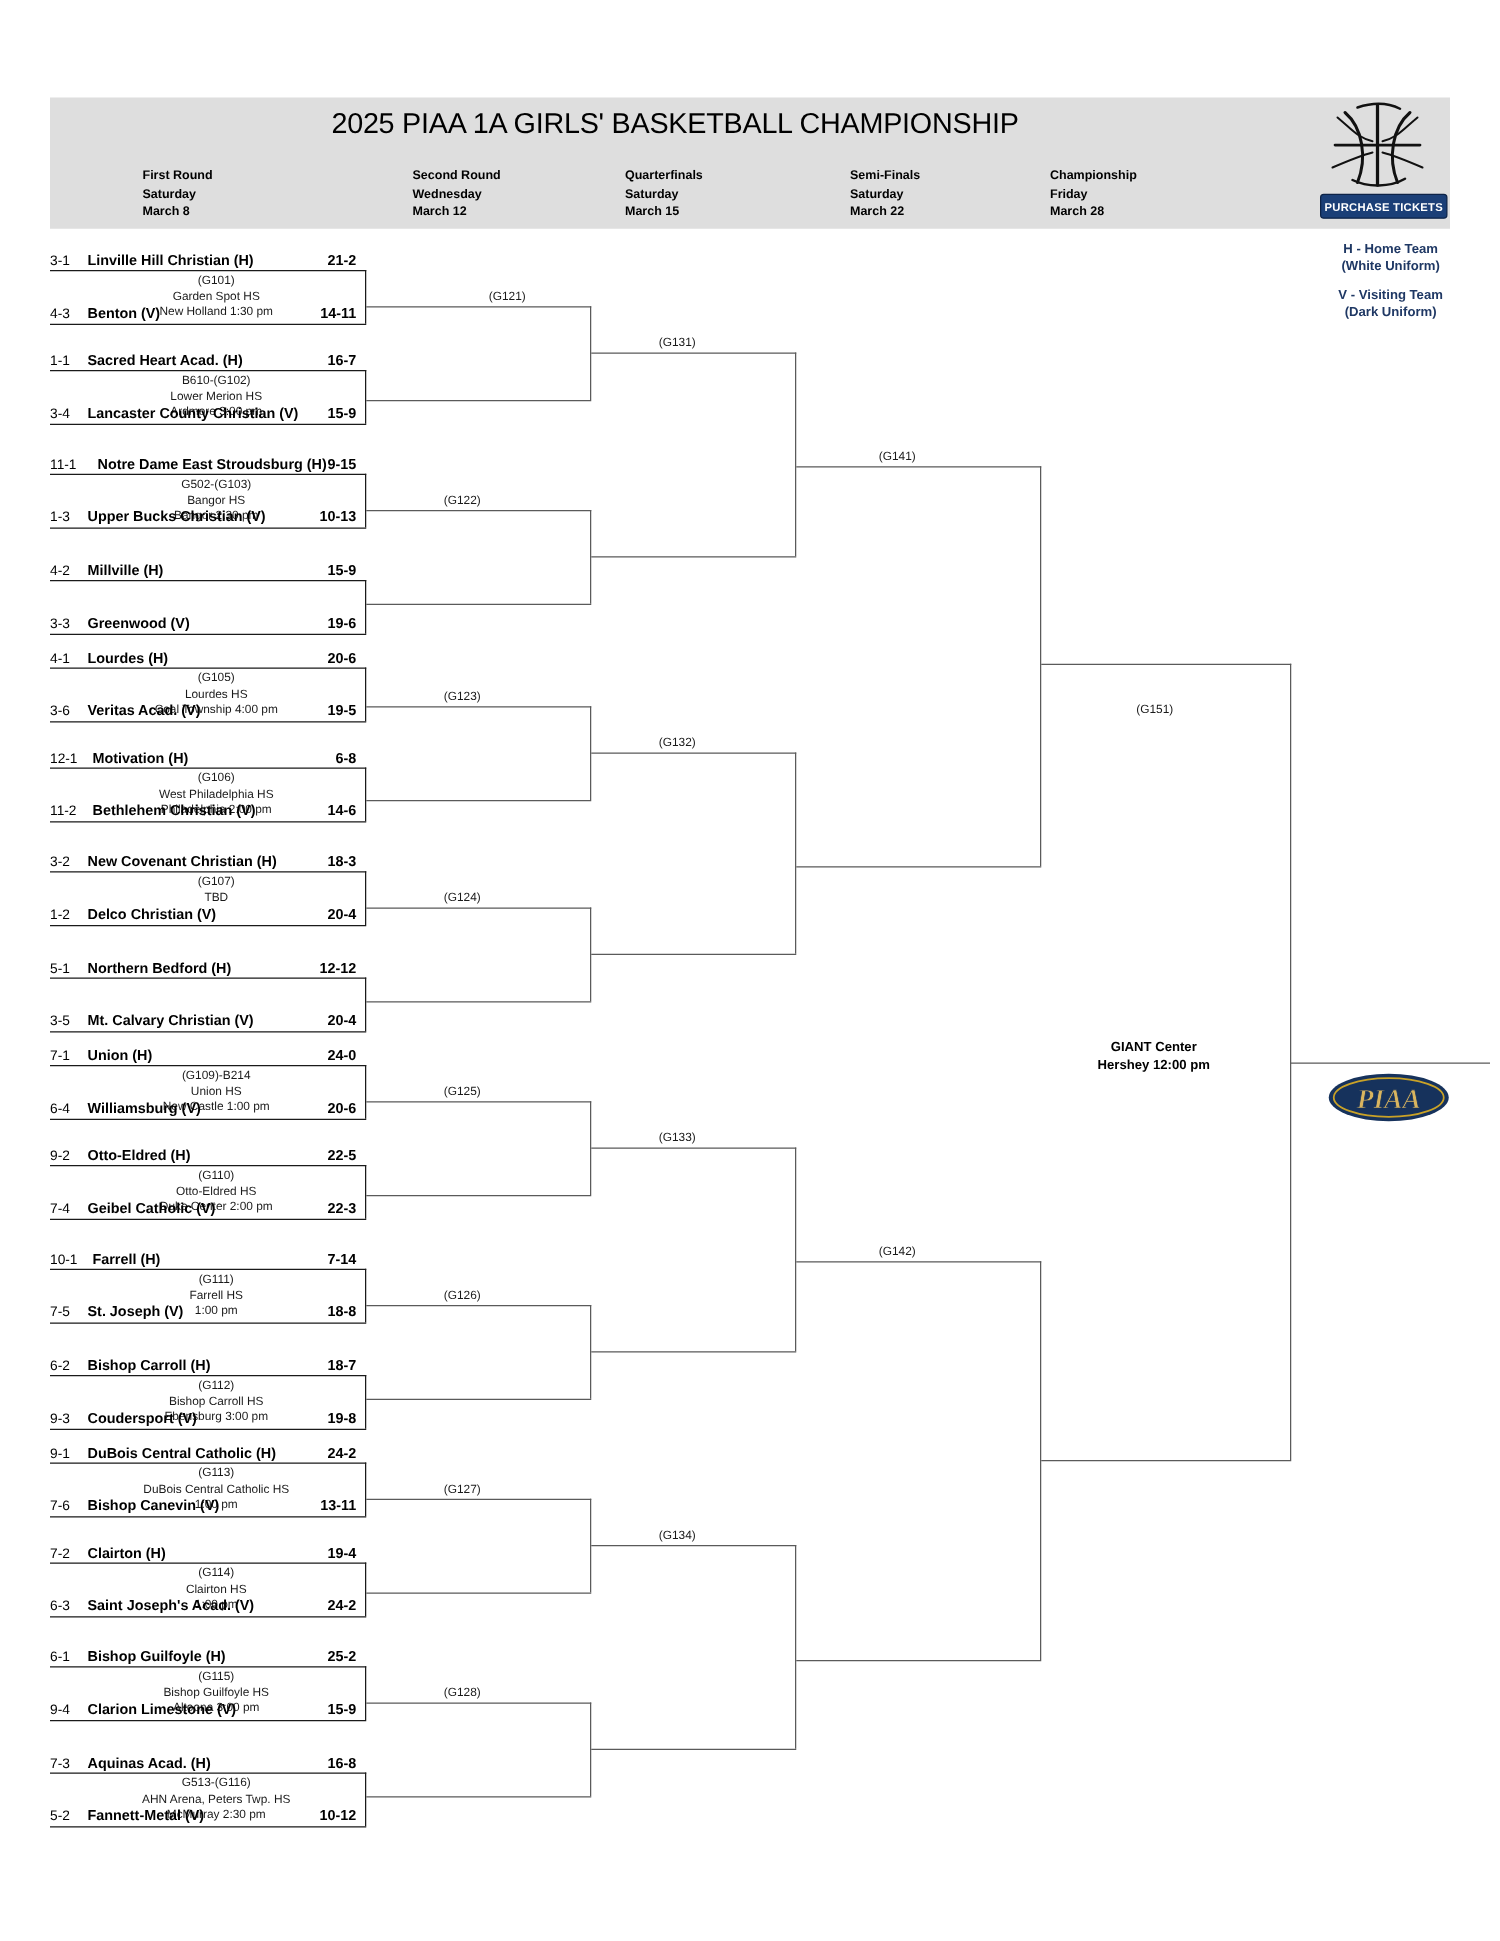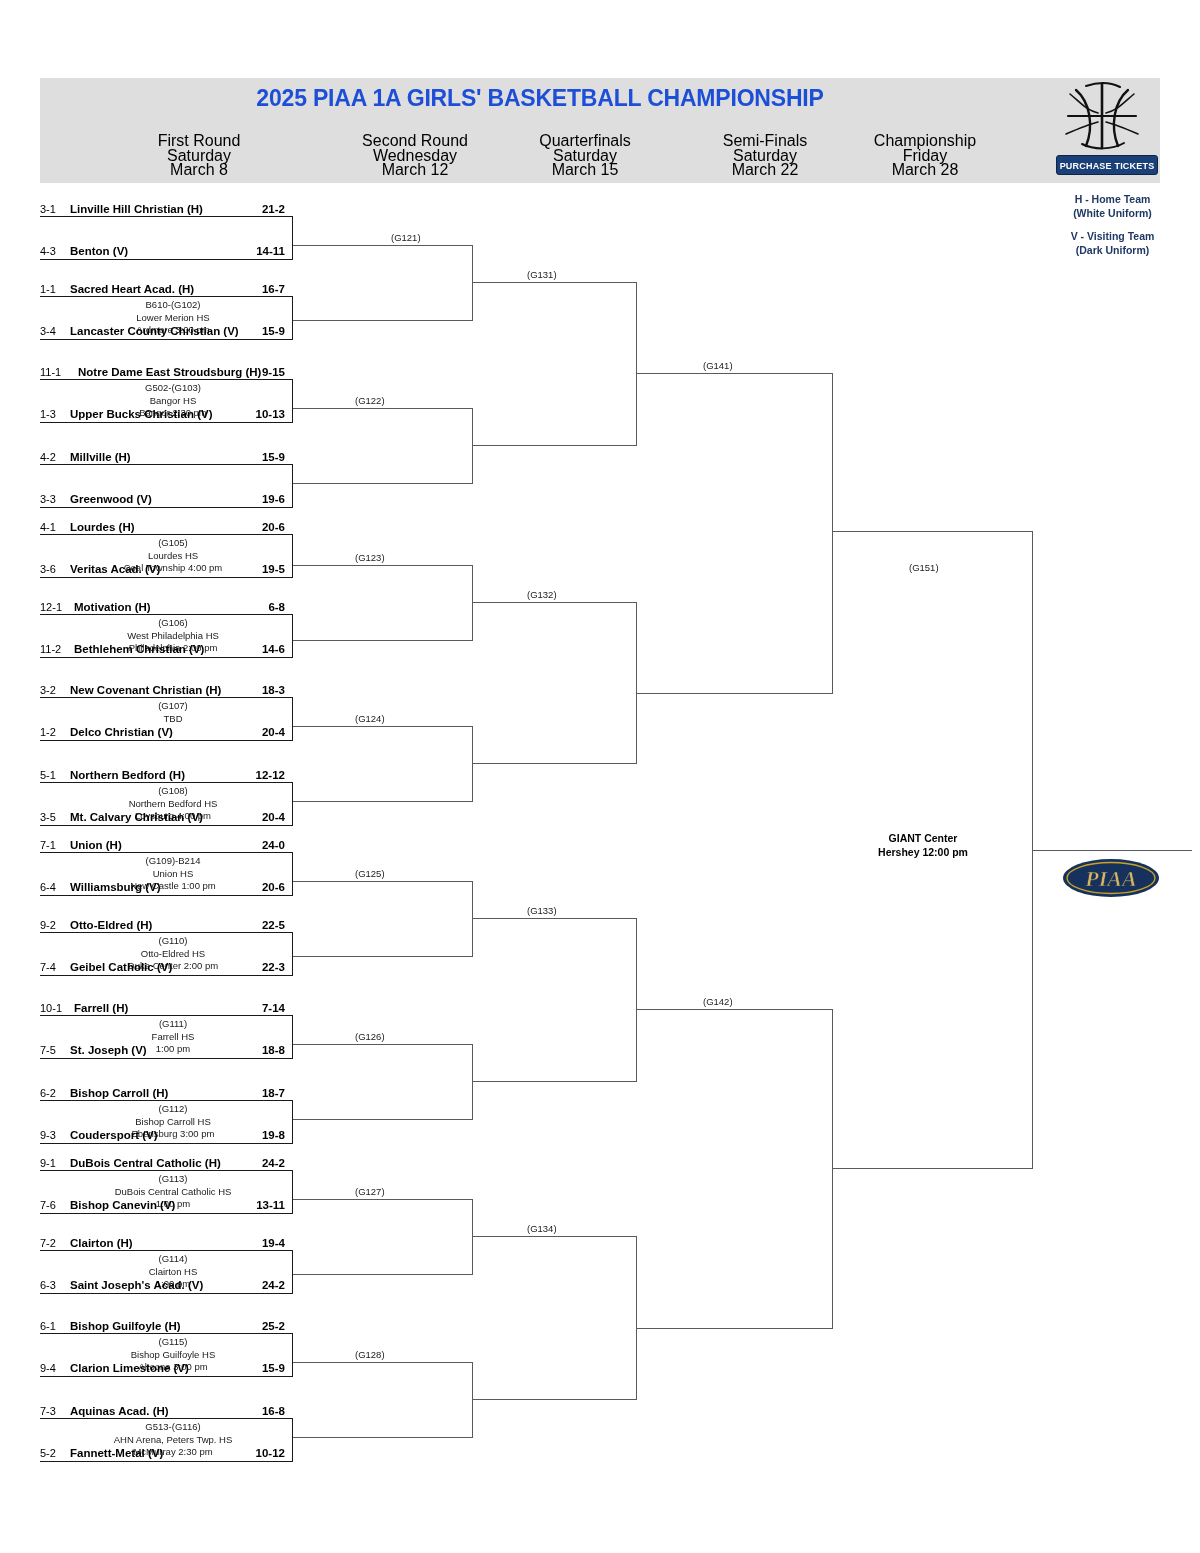--- a/index.html
+++ b/index.html
@@ -29,31 +29,30 @@
     height: 105px;
     background: #dedede;
   }
   .title {
     position: absolute;
     left: 0;
     top: 7px;
     width: 1000px;
     text-align: center;
     font-size: 23px;
-    font-weight: bold;
+    font-weight: normal;
     letter-spacing: -0.2px;
-    color: #1d4ed8;
+    color: #000000;
   }
   .round-head {
     position: absolute;
     top: 56px;
     width: 170px;
-    text-align: center;
-    font-size: 16px;
-    font-weight: normal;
+    font-size: 10px;
+    font-weight: bold;
     line-height: 14.5px;
     color: #000;
   }
   .round-head .ln { display: block; }
 
   
   .ball-wrap {
     position: absolute;
     left: 1046px;
     top: 80px;
@@ -264,20 +263,25 @@
       <span class="ln">V - Visiting Team</span>
       <span class="ln">(Dark Uniform)</span>
     </div>
   </div>
 
   <div class="match" style="left:40px; top:203px;">
     <div class="seed row-top">3-1</div>
     <div class="team row-top">Linville Hill Christian (H)</div>
     <div class="rec row-top">21-2</div>
     <div class="top-rule"></div>
+    <div class="info">
+      <span class="ln">(G101)</span>
+      <span class="ln">Garden Spot HS</span>
+      <span class="ln">New Holland 1:30 pm</span>
+    </div>
     <div class="seed row-bot">4-3</div>
     <div class="team row-bot">Benton (V)</div>
     <div class="rec row-bot">14-11</div>
     <div class="bot-rule"></div>
     <div class="right-edge"></div>
   </div>
 
   <div class="match" style="left:40px; top:283px;">
     <div class="seed row-top">1-1</div>
     <div class="team row-top">Sacred Heart Acad. (H)</div>
@@ -373,25 +377,20 @@
     <div class="rec row-bot">20-4</div>
     <div class="bot-rule"></div>
     <div class="right-edge"></div>
   </div>
 
   <div class="match" style="left:40px; top:769px;">
     <div class="seed row-top">5-1</div>
     <div class="team row-top">Northern Bedford (H)</div>
     <div class="rec row-top">12-12</div>
     <div class="top-rule"></div>
-    <div class="info">
-      <span class="ln">(G108)</span>
-      <span class="ln">Northern Bedford HS</span>
-      <span class="ln">Loysburg 4:00 pm</span>
-    </div>
     <div class="seed row-bot">3-5</div>
     <div class="team row-bot">Mt. Calvary Christian (V)</div>
     <div class="rec row-bot">20-4</div>
     <div class="bot-rule"></div>
     <div class="right-edge"></div>
   </div>
 
   <div class="match" style="left:40px; top:839px;">
     <div class="seed row-top">7-1</div>
     <div class="team row-top">Union (H)</div>

